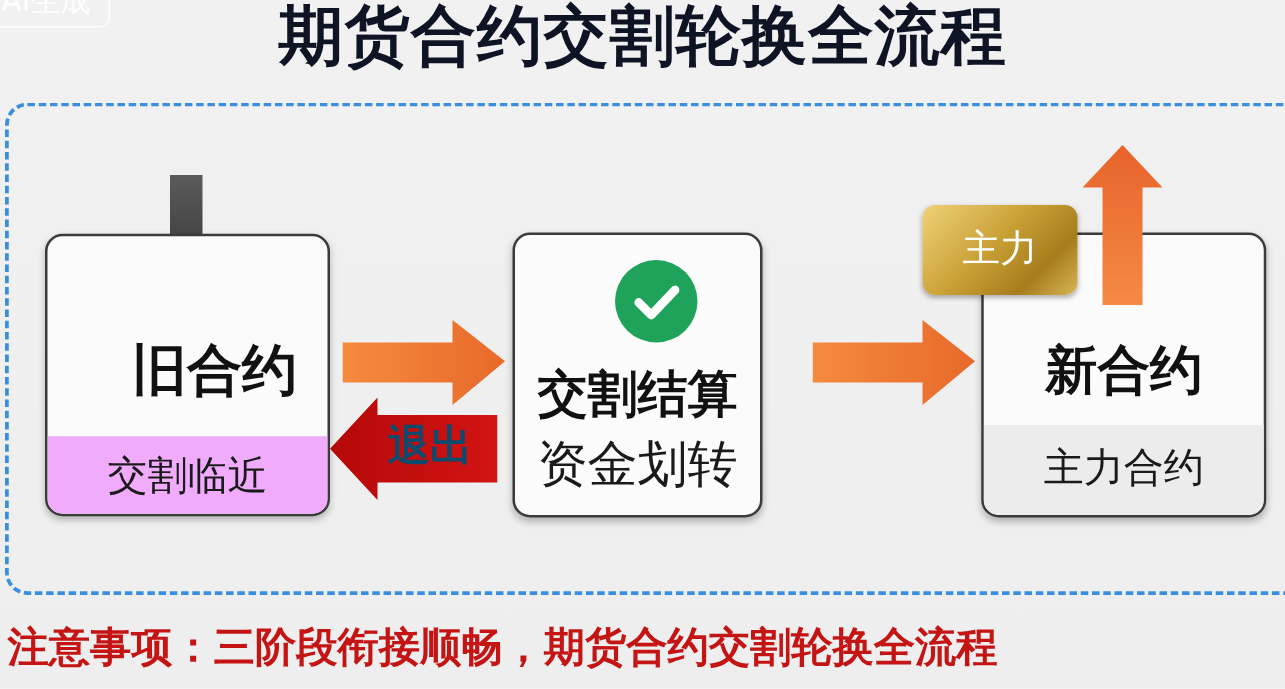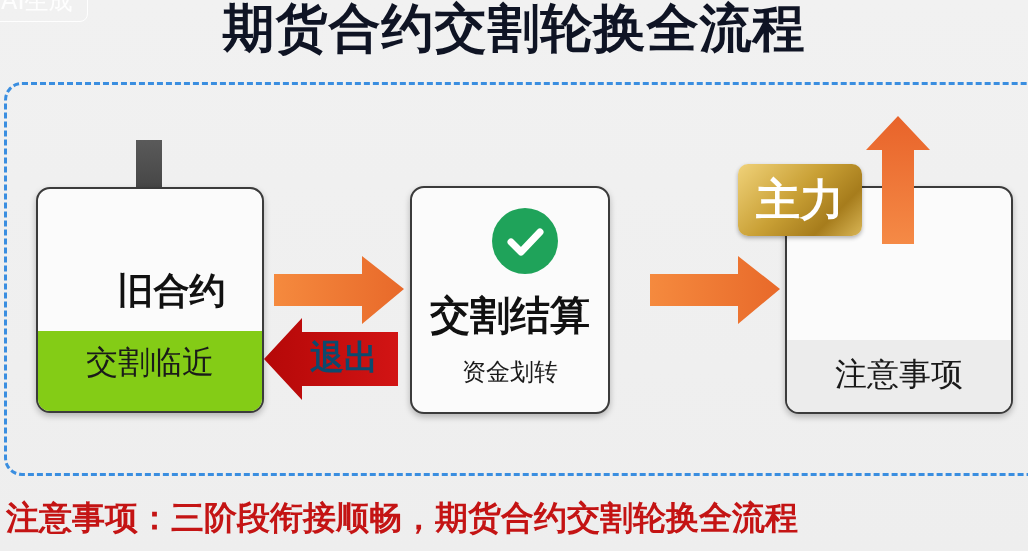--- a/index.html
+++ b/index.html
@@ -11,35 +11,35 @@
     line-height:36px;padding-left:20px;box-sizing:border-box;opacity:.95;}
   .title{position:absolute;left:0;top:-6px;width:1028px;text-align:center;
     font-size:52px;font-weight:bold;color:#0f1424;letter-spacing:1px;}
   .dashed-frame{position:absolute;left:4px;top:82px;width:1060px;height:394px;
     border:3px dashed #3a8ee0;border-radius:18px;box-sizing:border-box;}
   .card{position:absolute;background:#fbfbfb;border:2.5px solid #3b3b3b;border-radius:14px;
     box-shadow:0 3px 6px rgba(0,0,0,.25);box-sizing:border-box;overflow:hidden;}
   .card .main{position:absolute;left:0;right:0;text-align:center;font-weight:bold;color:#111;}
   .card .sub{position:absolute;left:0;right:0;bottom:0;text-align:center;color:#1a1a1a;}
   .card-old{left:36px;top:187px;width:228px;height:226px;}
-  .card-old .main{top:78px;font-size:36px;padding-left:43px;}
-  .card-old .sub{height:80px;line-height:62px;background:#84cc16;font-size:32px;}
+  .card-old .main{top:78px;font-size:44px;padding-left:43px;}
+  .card-old .sub{height:62px;line-height:62px;background:#f0abfc;font-size:32px;}
   .card-settle{left:410px;top:186px;width:200px;height:228px;}
   .card-settle .main{top:100px;font-size:40px;}
-  .card-settle .sub{height:70px;line-height:60px;font-size:24px;}
+  .card-settle .sub{height:70px;line-height:60px;font-size:40px;}
   .card-new{left:785px;top:186px;width:228px;height:228px;}
   .card-new .main{top:80px;font-size:42px;}
   .card-new .sub{height:72px;line-height:68px;background:#ececec;font-size:32px;}
   .check{position:absolute;left:80px;top:20px;width:66px;height:66px;border-radius:50%;
     background:#1fa35a;}
   .check svg{position:absolute;left:0;top:0;}
   .arrow{position:absolute;}
   .badge{position:absolute;left:738px;top:164px;width:124px;height:72px;border-radius:10px;
     background:linear-gradient(135deg,#f0d27a 0%,#c9a035 45%,#a67c1c 75%,#d9b656 100%);
-    box-shadow:0 2px 4px rgba(0,0,0,.3);color:#fff;font-size:44px;font-weight:bold;
+    box-shadow:0 2px 4px rgba(0,0,0,.3);color:#fff;font-size:30px;font-weight:normal;
     text-align:center;line-height:72px;}
   .exit-label{position:absolute;left:303px;top:332px;width:82px;text-align:center;
     color:#0c4a6e;font-size:34px;font-weight:bold;line-height:50px;}
   .note{position:absolute;left:6px;top:496px;font-size:33px;font-weight:bold;color:#c41414;
     letter-spacing:0px;white-space:nowrap;}
 </style>
 </head>
 <body>
 
 <div class="watermark">AI生成</div>
@@ -96,21 +96,22 @@
   <defs>
       <linearGradient id="go2" x1="0" y1="0" x2="1" y2="0">
         <stop offset="0" stop-color="#f58a3e"></stop>
         <stop offset="1" stop-color="#e8692a"></stop>
       </linearGradient>
     </defs>
   <polygon points="0,18 88,18 88,0 130,33 88,68 88,50 0,50" fill="url(#go2)"></polygon>
 </svg>
 
 <div class="card card-new">
-  <div class="sub">注意事项</div>
+  <div class="main">新合约</div>
+  <div class="sub">主力合约</div>
 </div>
 
 <svg class="arrow" style="left:864px;top:116px;" width="68" height="130" viewBox="0 0 68 130">
   <defs>
       <linearGradient id="gu" x1="0" y1="0" x2="0" y2="1">
         <stop offset="0" stop-color="#e8632a"></stop>
         <stop offset="1" stop-color="#f58a46"></stop>
       </linearGradient>
     </defs>
   <polygon points="34,0 66,34 50,34 50,128 18,128 18,34 2,34" fill="url(#gu)"></polygon>

